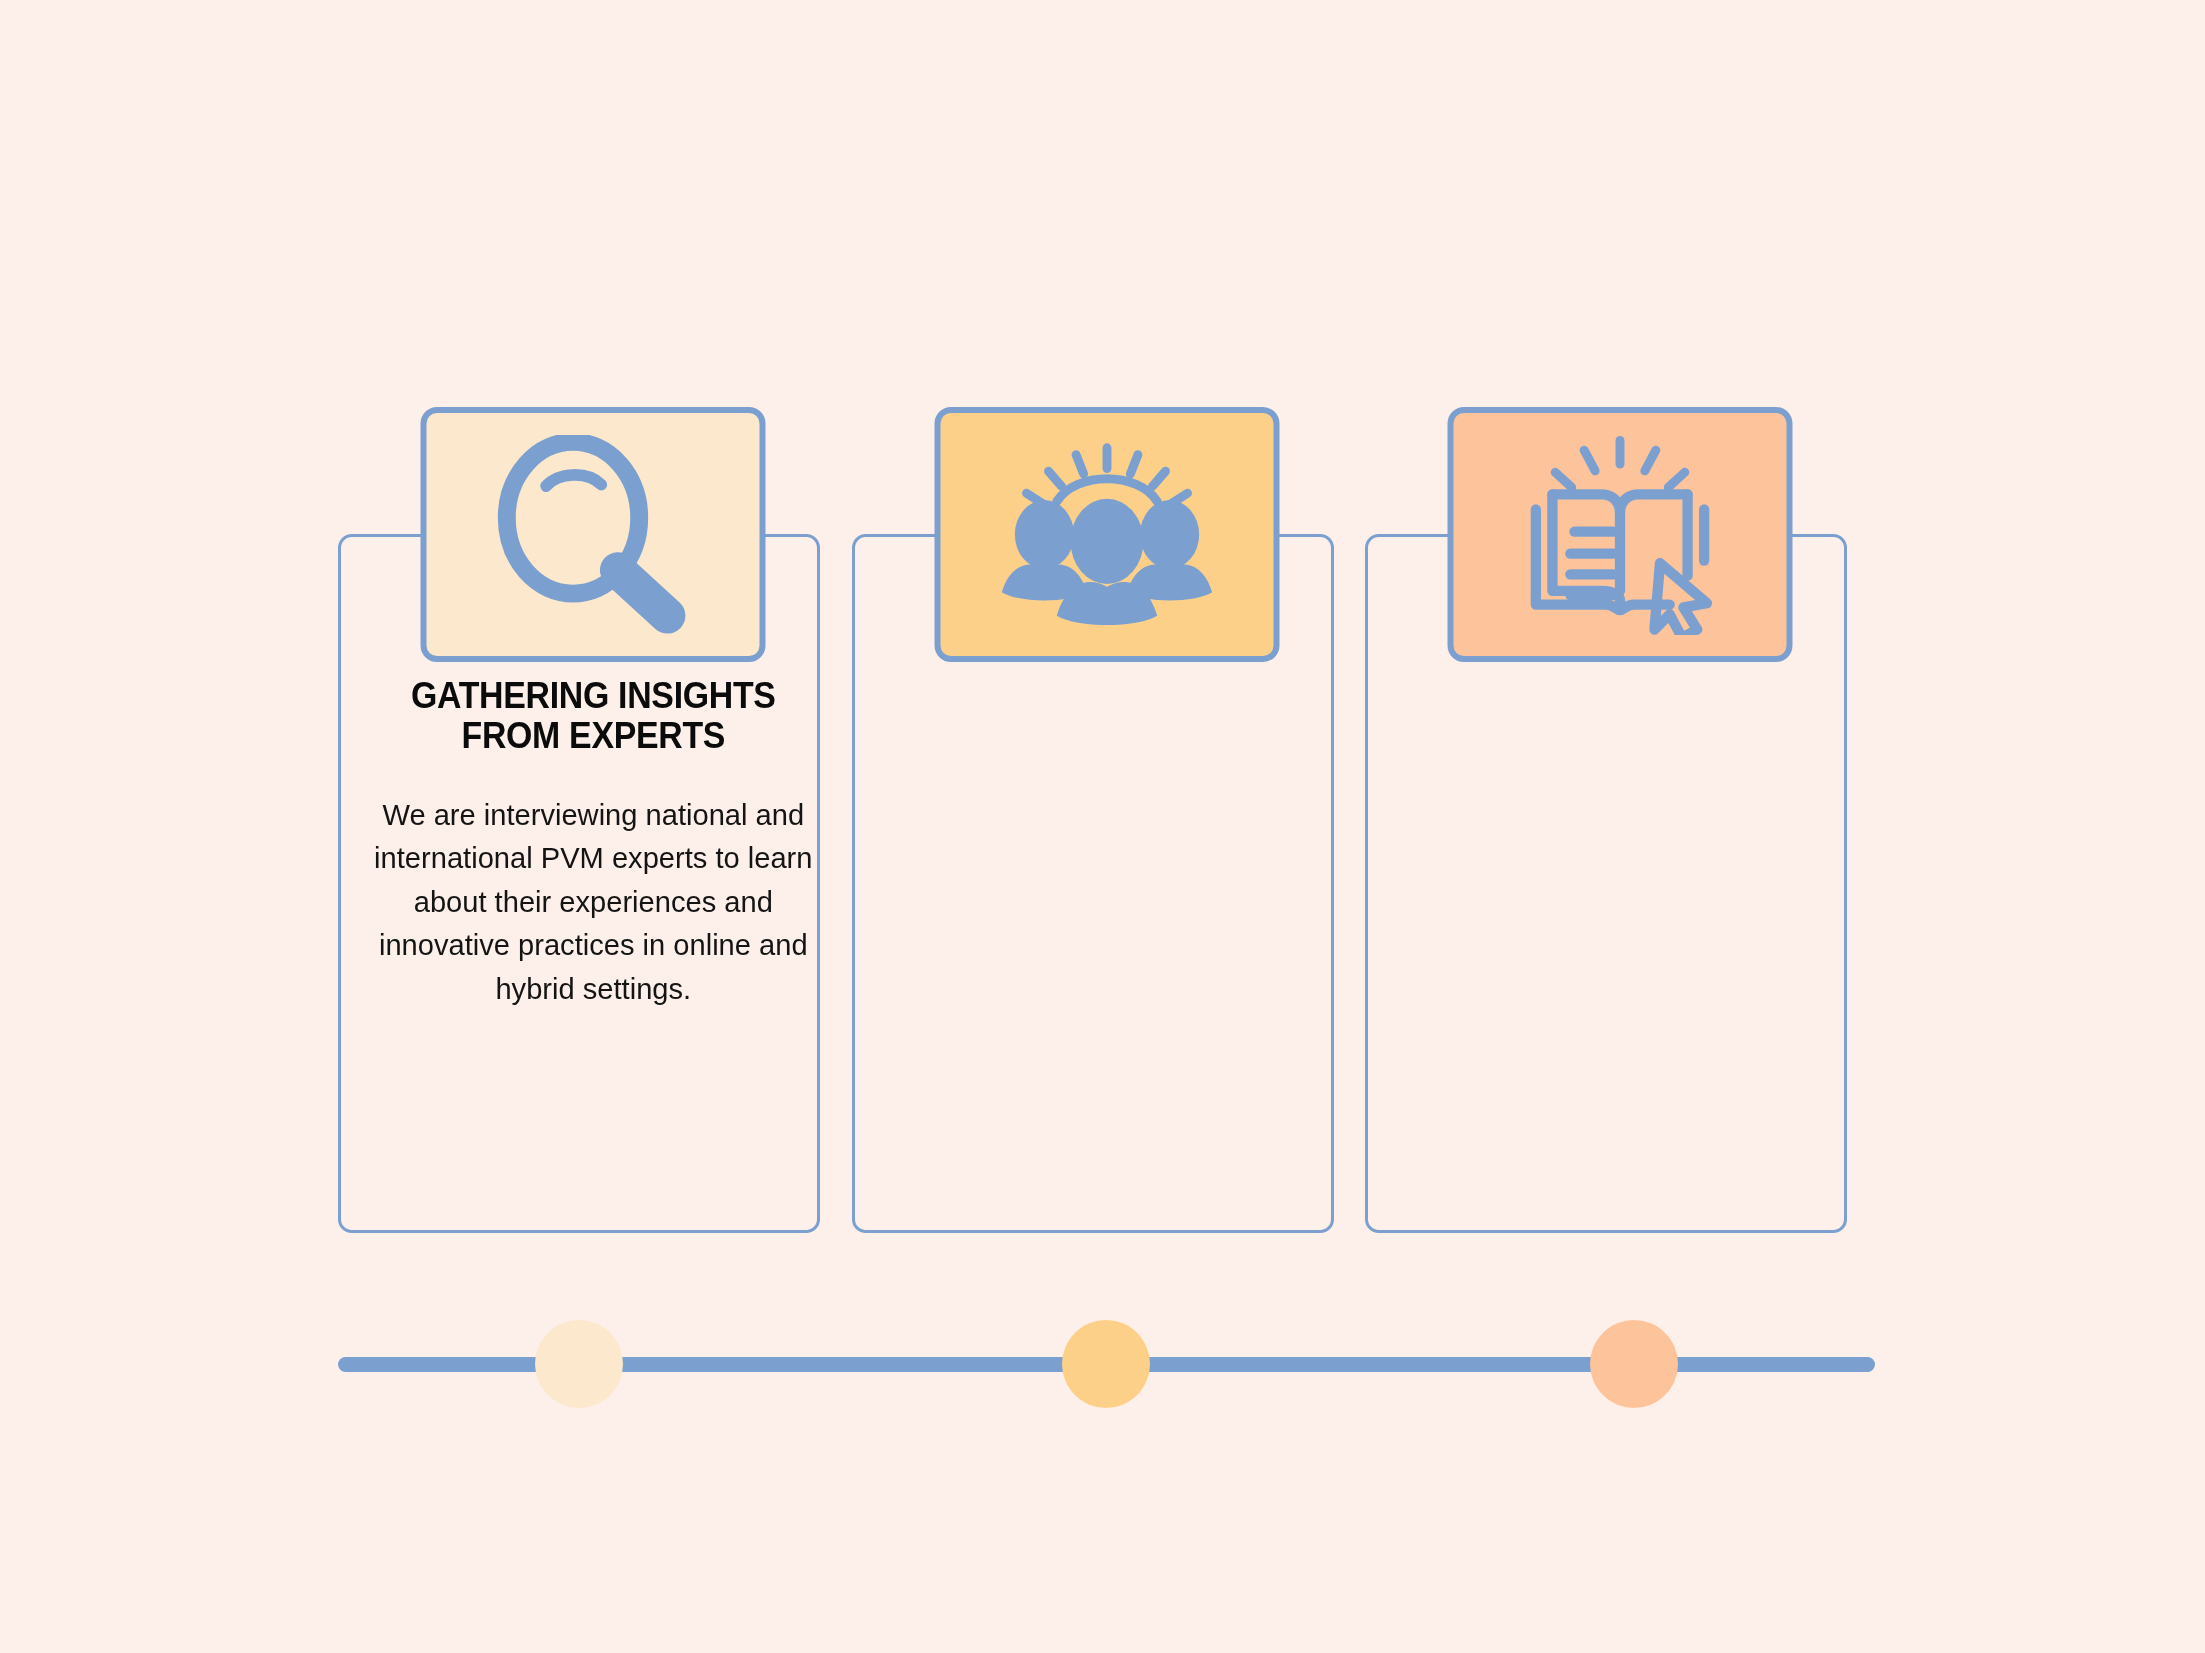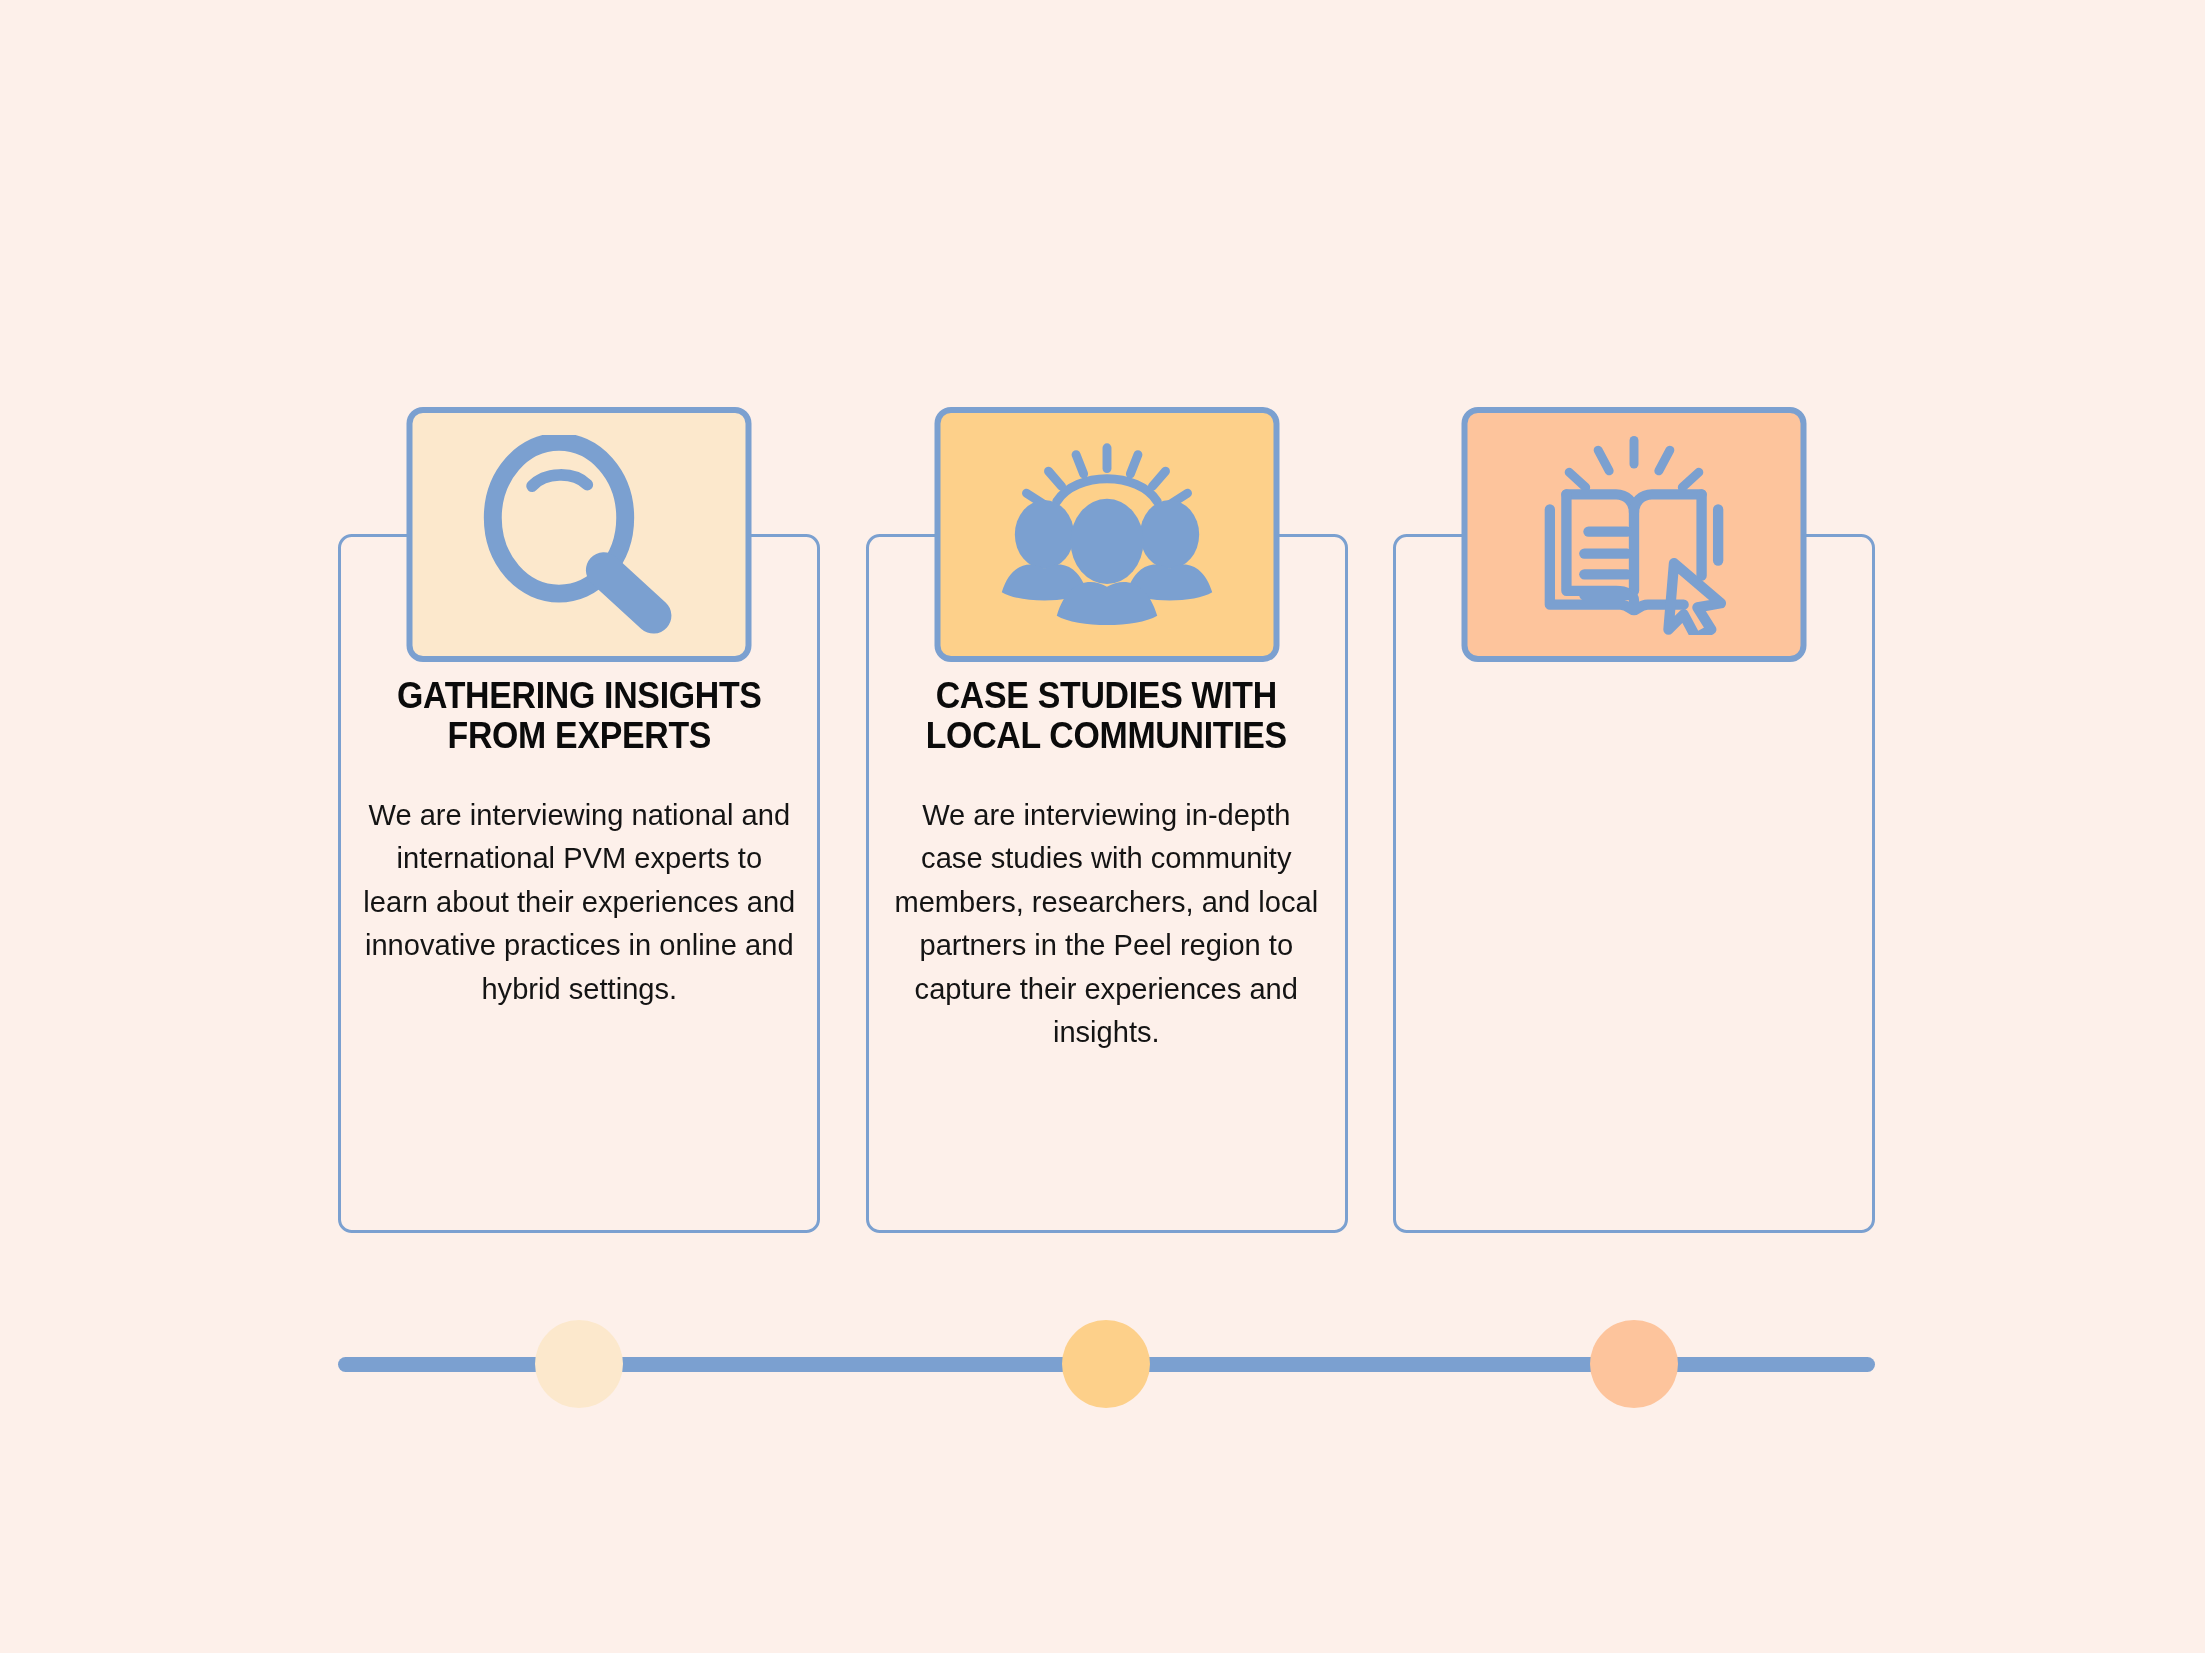--- a/index.html
+++ b/index.html
@@ -30,20 +30,21 @@
     top: 407px;
     width: 1537px;
     height: 827px;
     display: flex;
     justify-content: space-between;
   }
 
   .column {
     position: relative;
     width: 482px;
+    padding-left: 28px;
   }
 
   
   .card {
     position: absolute;
     left: 0;
     top: 127px;
     width: 482px;
     height: 699px;
     box-sizing: border-box;
@@ -184,25 +185,20 @@
               <path d="M12 224 C24 184 52 176 74 190 C96 176 124 184 136 224 C110 240 38 240 12 224 Z"></path>
               <ellipse cx="256" cy="140" rx="43" ry="50"></ellipse>
               <path d="M194 224 C206 184 234 176 256 190 C278 176 306 184 318 224 C292 240 220 240 194 224 Z"></path>
               <ellipse cx="165" cy="150" rx="53" ry="62"></ellipse>
               <path d="M92 258 C106 210 138 200 165 216 C192 200 224 210 238 258 C208 276 122 276 92 258 Z"></path>
             </g>
           </svg>
         </span>
       </div>
 
-      <div class="card-text">
-        <p class="card-title">CASE STUDIES WITH
-LOCAL COMMUNITIES</p>
-        <p class="card-body">We are interviewing in-depth case studies with community members, researchers, and local partners in the Peel region to capture their experiences and insights.</p>
-      </div>
     </div>
 
     <div class="column">
       <div class="card"></div>
 
       <div class="icon-box" style="background: rgb(253, 196, 156);">
         <span>
           <svg width="221" height="200" viewBox="0 0 320 290">
             <g stroke="#7BA0D0" stroke-width="13" stroke-linecap="round" fill="none">
               <line x1="160" y1="8" x2="160" y2="42"></line>

